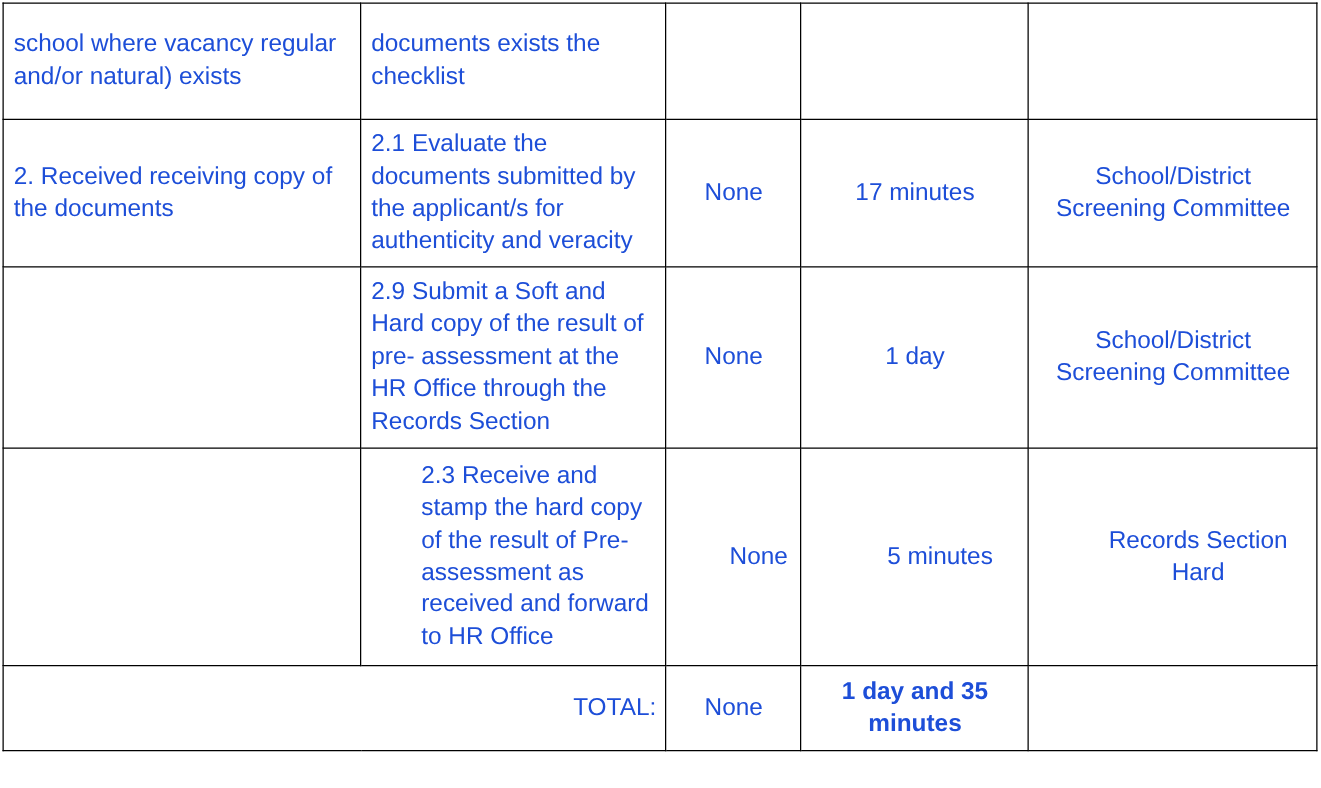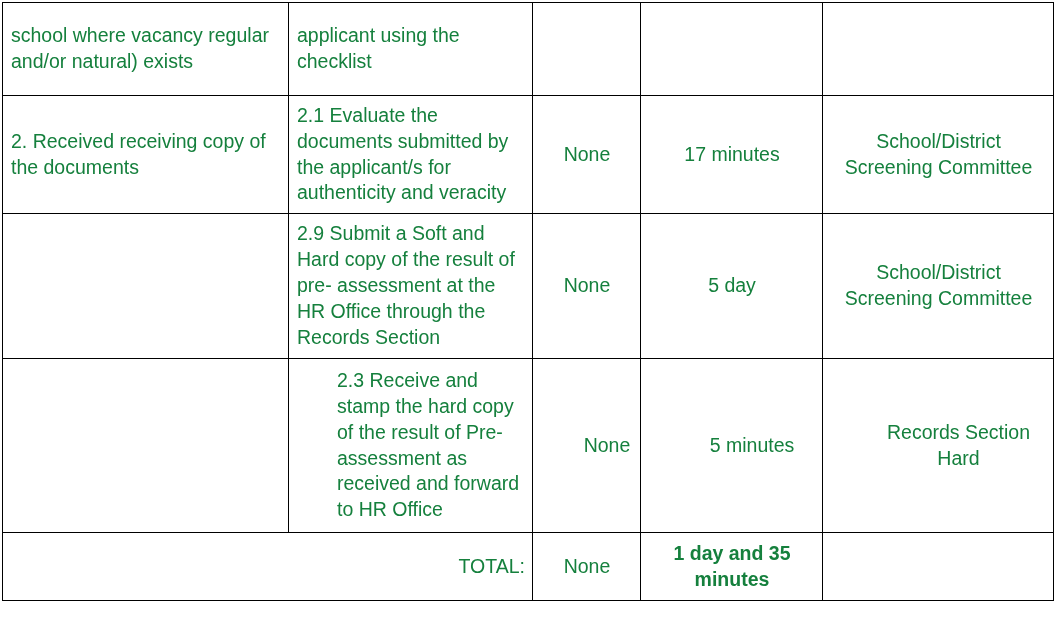--- a/index.html
+++ b/index.html
@@ -32,21 +32,21 @@
     table-layout: fixed;
     background: #ffffff;
   }
 
   table.citizens-charter td {
     border: 1.3px solid #000000;
     padding: 4px 7px 4px 8px;
     font-size: 19.5px;
     line-height: 1.33;
     vertical-align: middle;
-    color: #15803d;
+    color: #1d4ed8;
     word-wrap: break-word;
     background: #ffffff;
   }
 
   
   col.c1 { width: 286px; }
   col.c2 { width: 244px; }
   col.c3 { width: 108px; }
   col.c4 { width: 182px; }
   col.c5 { width: 231px; }
@@ -88,21 +88,21 @@
       <col class="c4">
       <col class="c5">
     </colgroup>
     <tbody>
 
       <tr class="r0">
         <td class="align-left v-top">
           <span class="cell-text">school where vacancy regular and/or natural) exists</span>
         </td>
         <td class="align-left v-top">
-          <span class="cell-text">applicant using the checklist</span>
+          <span class="cell-text">documents exists the checklist</span>
         </td>
         <td class="align-center v-middle">
           <span class="cell-text empty-cell"></span>
         </td>
         <td class="align-center v-middle">
           <span class="cell-text empty-cell"></span>
         </td>
         <td class="align-center v-middle">
           <span class="cell-text empty-cell"></span>
         </td>
@@ -130,21 +130,21 @@
         <td class="align-left v-top">
           <span class="cell-text empty-cell"></span>
         </td>
         <td class="align-left v-top">
           <span class="cell-text">2.9 Submit a Soft and Hard copy of the result of pre- assessment at the HR Office through the Records Section</span>
         </td>
         <td class="align-center v-middle">
           <span class="cell-text">None</span>
         </td>
         <td class="align-center v-middle">
-          <span class="cell-text">5 day</span>
+          <span class="cell-text">1 day</span>
         </td>
         <td class="align-center v-middle">
           <span class="cell-text">School/District Screening Committee</span>
         </td>
       </tr>
 
       <tr class="r3">
         <td class="align-left v-top">
           <span class="cell-text empty-cell"></span>
         </td>

